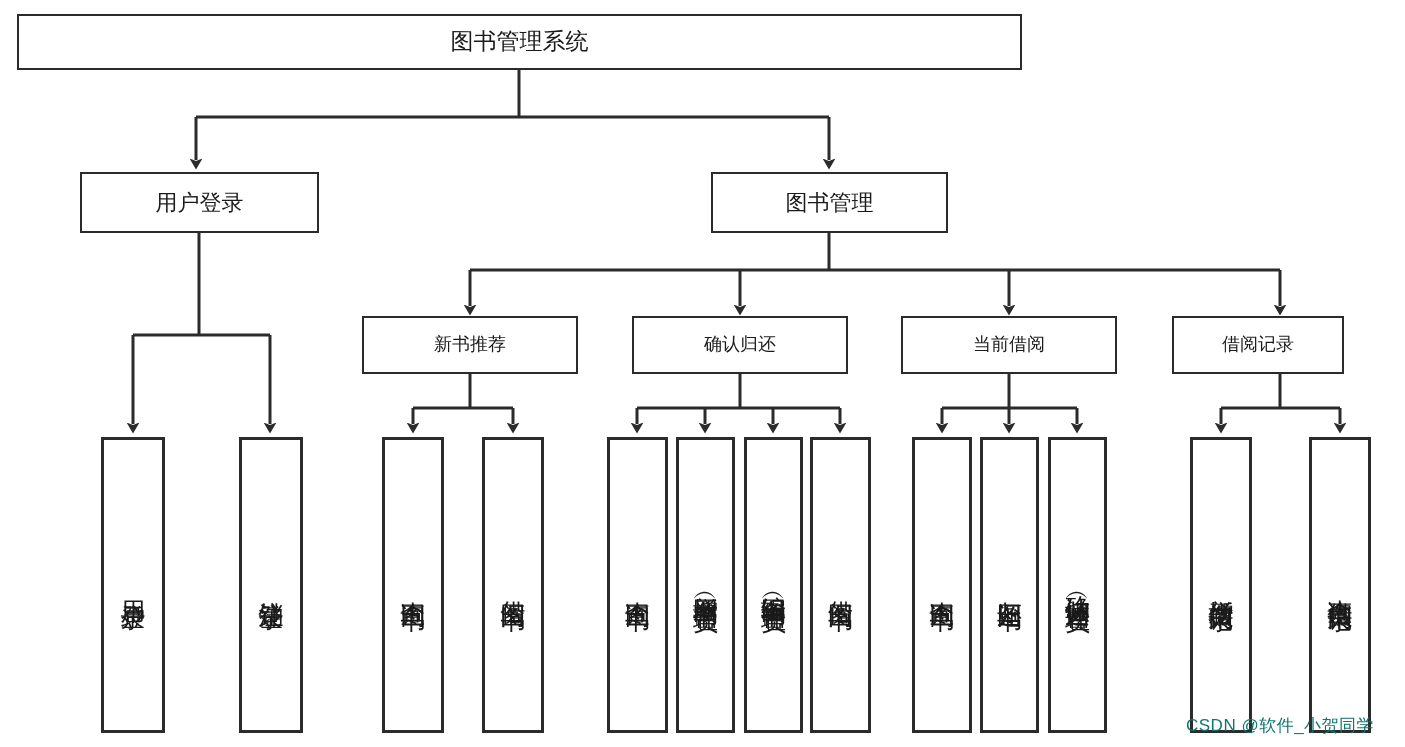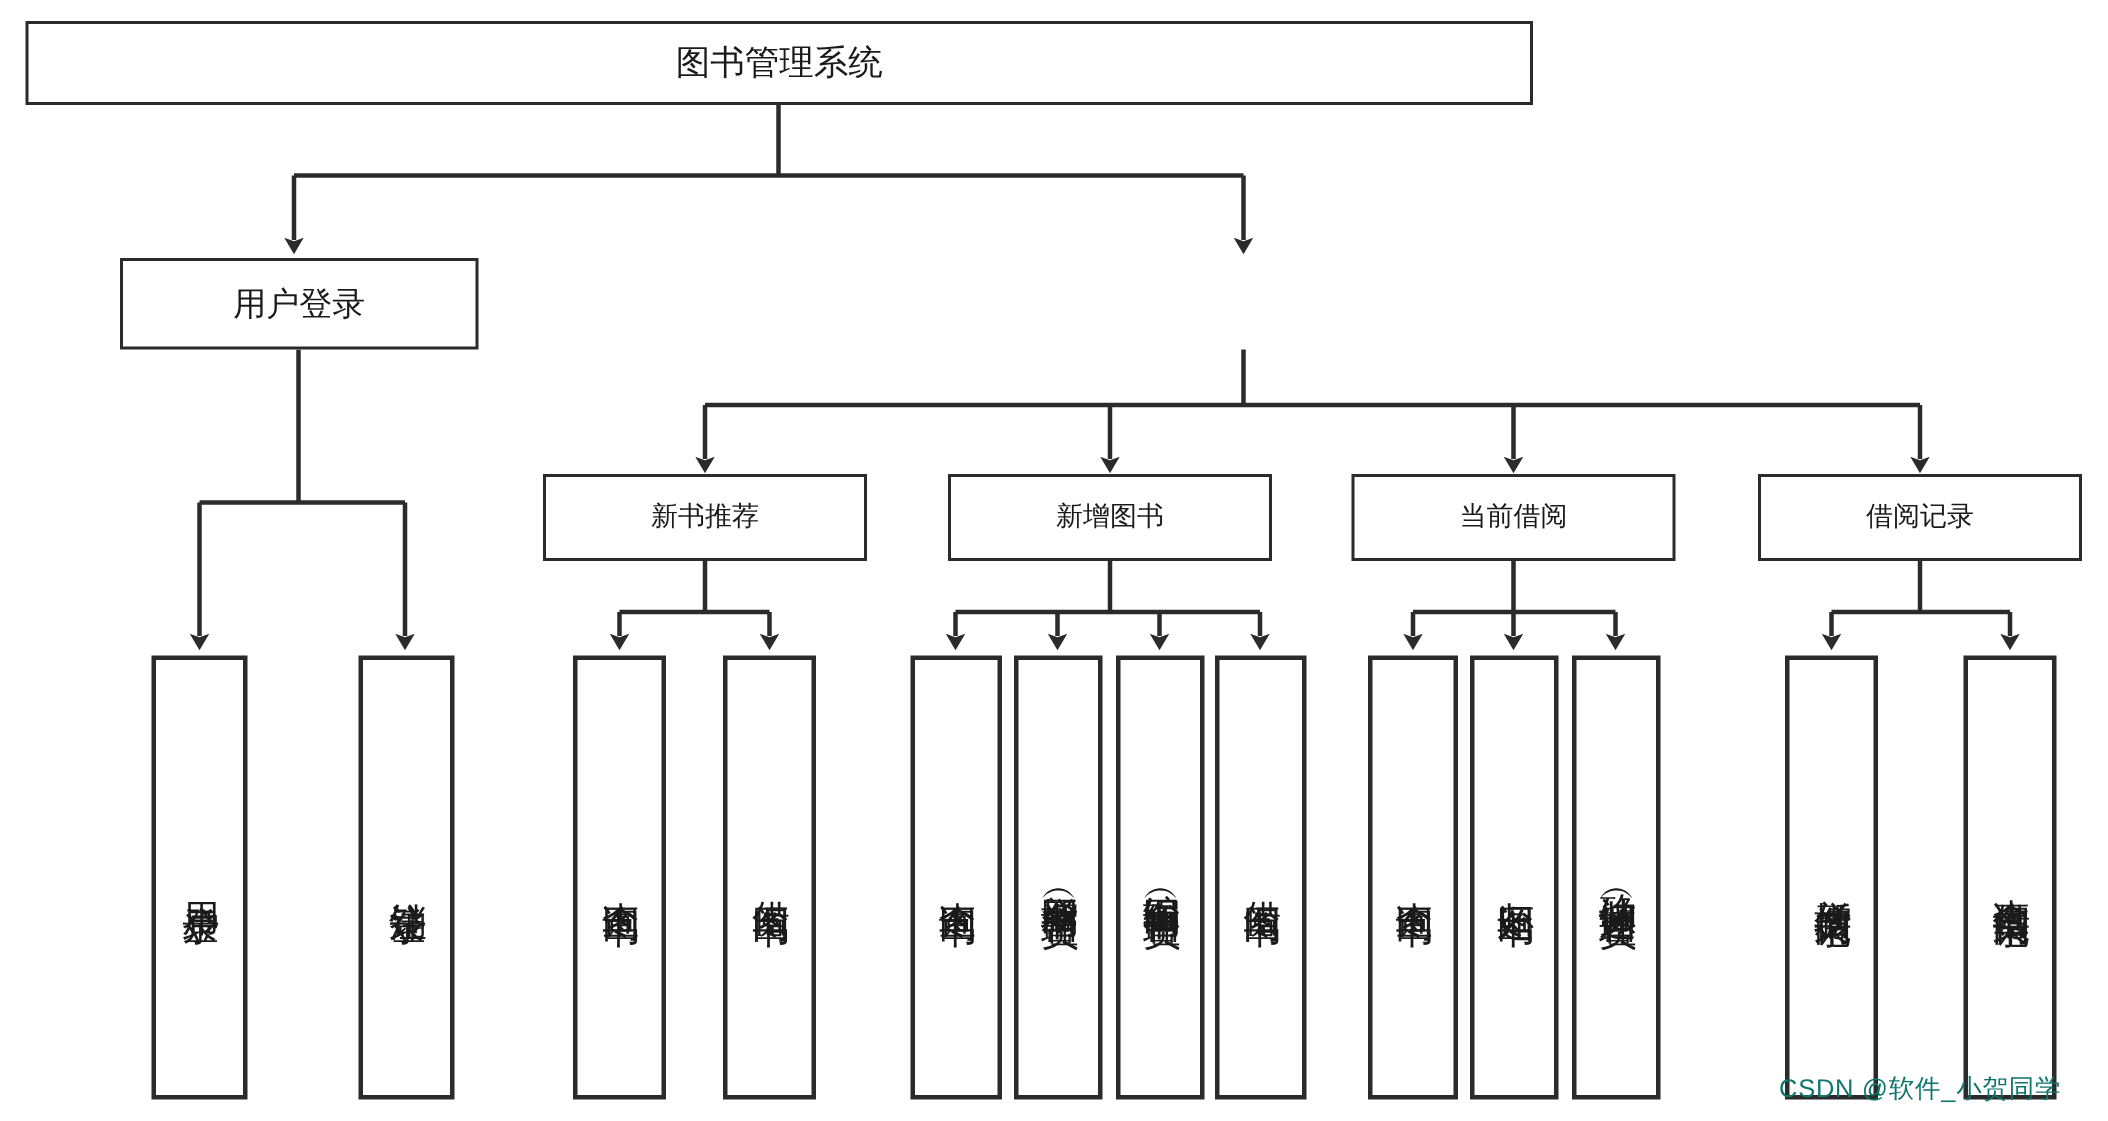--- a/index.html
+++ b/index.html
@@ -87,31 +87,34 @@
     </g>
   </svg>
 
   <div class="node root" style="left:17px;top:14px;width:1005px;height:56px;">
     <span class="lbl">图书管理系统</span>
   </div>
 
   <div class="node lvl2" style="left:80px;top:172px;width:239px;height:61px;">
     <span class="lbl">用户登录</span>
   </div>
+  <div class="node lvl2" style="left:711px;top:172px;width:237px;height:61px;">
+    <span class="lbl">图书管理</span>
+  </div>
 
   <div class="node lvl3" style="left:362px;top:316px;width:216px;height:58px;">
     <span class="lbl">新书推荐</span>
   </div>
   <div class="node lvl3" style="left:632px;top:316px;width:216px;height:58px;">
-    <span class="lbl">新增图书</span>
+    <span class="lbl">确认归还</span>
   </div>
   <div class="node lvl3" style="left:901px;top:316px;width:216px;height:58px;">
     <span class="lbl">当前借阅</span>
   </div>
-  <div class="node lvl3" style="left:1172px;top:316px;width:216px;height:58px;">
+  <div class="node lvl3" style="left:1172px;top:316px;width:172px;height:58px;">
     <span class="lbl">借阅记录</span>
   </div>
 
   <div class="node leaf" style="left:101px;top:437px;width:64px;height:296px;">
     <span class="lbl">用户登录</span>
   </div>
   <div class="node leaf" style="left:239px;top:437px;width:64px;height:296px;">
     <span class="lbl">注销登录</span>
   </div>
 

